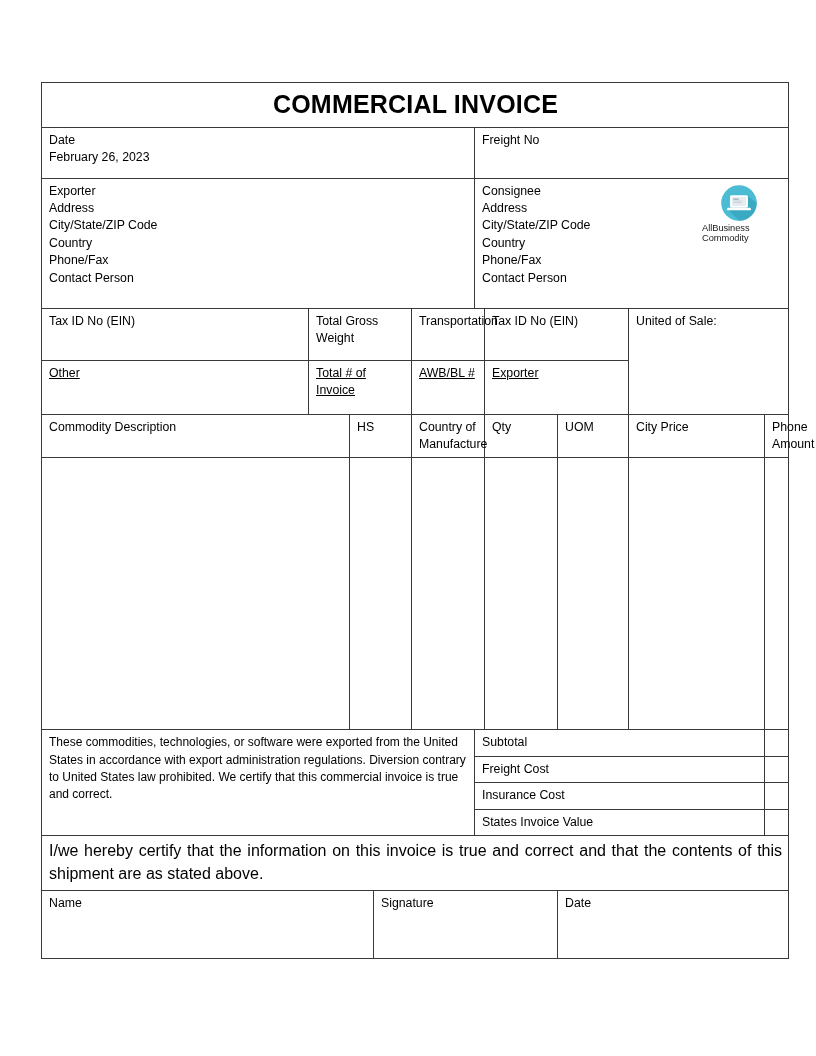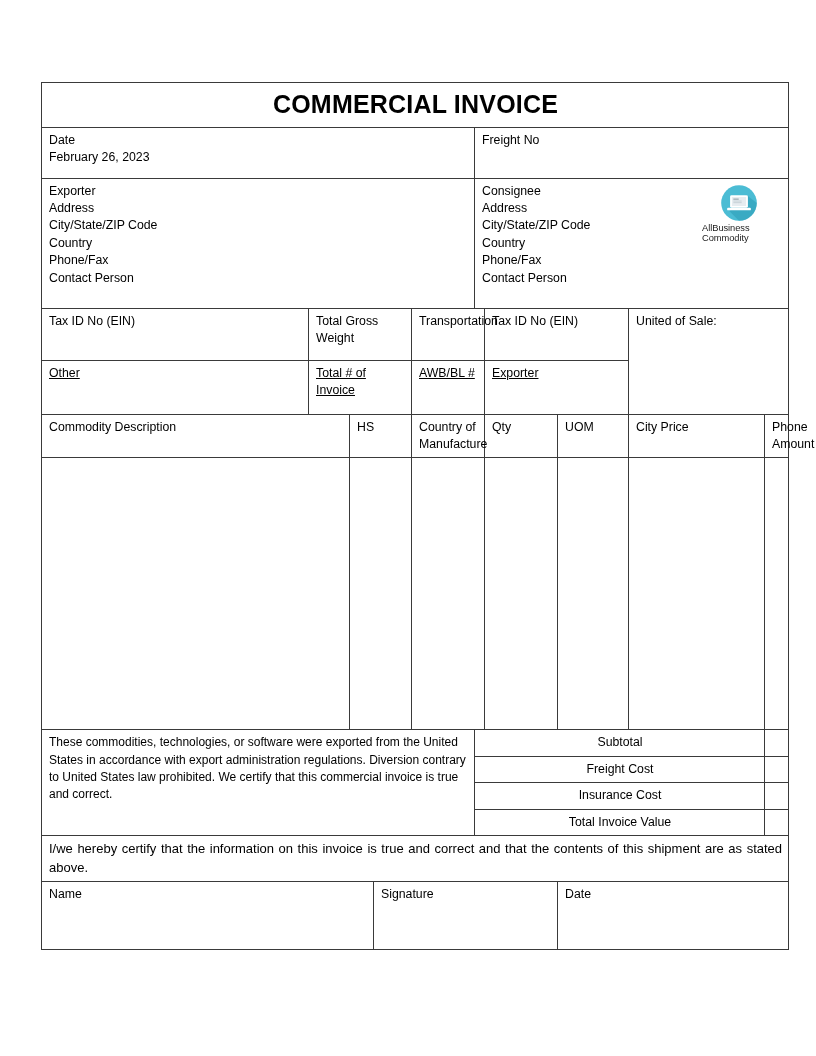--- a/index.html
+++ b/index.html
@@ -56,35 +56,35 @@
     height: 40px;
     vertical-align: middle;
   }
 
   .h-date   { height: 51px; }
   .h-party  { height: 130px; position: relative; }
   .h-ids    { height: 52px; }
   .h-other  { height: 54px; text-decoration: underline; }
   .h-colhdr { height: 32px; }
   .h-body   { height: 272px; }
-  .h-total  { height: 24.5px; text-align: center; }
+  .h-total  { height: 24.5px; }
   .h-cert   { height: 28px; }
   .h-sign   { height: 68px; }
 
   .line { display: block; white-space: nowrap; }
 
   .col-center { text-align: left; }
 
   .stmt {
     font-size: 12px;
     line-height: 1.44;
     padding-top: 5px;
   }
   .cert {
-    font-size: 13px;
+    font-size: 16px;
     line-height: 1.42;
     text-align: justify;
     text-justify: inter-word;
     padding-top: 4px;
   }
 
   
   .logo-wrap {
     position: absolute;
     right: 12px;
@@ -220,21 +220,21 @@
     </tr>
     <tr>
       <td class="h-total" colspan="5">Freight Cost</td>
       <td class="h-total frame-right"></td>
     </tr>
     <tr>
       <td class="h-total hr-thick" colspan="5">Insurance Cost</td>
       <td class="h-total hr-thick frame-right"></td>
     </tr>
     <tr>
-      <td class="h-total hr-thick" colspan="5">Total Invoice Value</td>
+      <td class="h-total hr-thick" colspan="5">States Invoice Value</td>
       <td class="h-total hr-thick frame-right"></td>
     </tr>
 
     <tr>
       <td class="h-cert frame-left frame-right cert hr-thick" colspan="12">I/we hereby certify that the information on this invoice is true and correct and that the contents of this shipment are as stated above.</td>
     </tr>
 
     <tr>
       <td class="h-sign frame-left frame-bottom hr-thick" colspan="4">Name</td>
       <td class="h-sign frame-bottom hr-thick" colspan="4">Signature</td>

